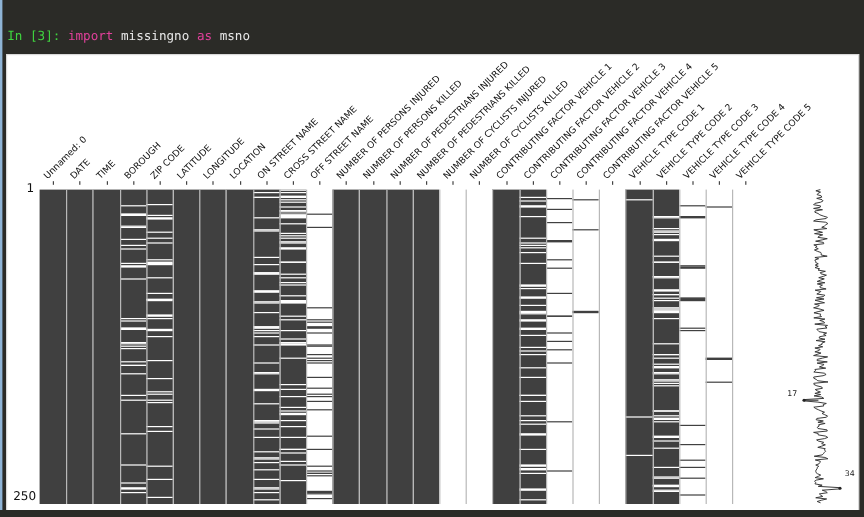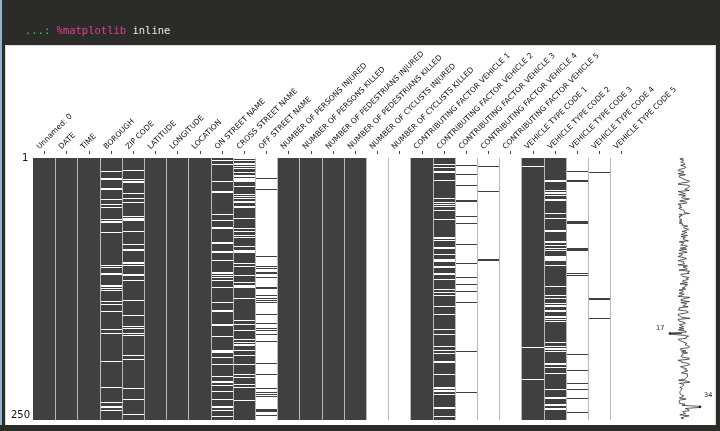--- a/index.html
+++ b/index.html
@@ -35,20 +35,21 @@
   .present { position:absolute; height:1.1px; background:#404040; }
   .ylabel { position:absolute; font-family:"DejaVu Sans","Liberation Sans",sans-serif; font-size:10px; color:#111; }
   .sparkfont { font-family:"DejaVu Sans","Liberation Sans",sans-serif; font-size:6.5px; color:#222; position:absolute; }
 </style>
 </head>
 <body>
 
 <div class="leftbar"></div>
 
 <div class="console">
+  <div class="line"><span class="p-in">In [3]: </span><span class="kw">import</span><span> missingno </span><span class="kw">as</span><span> msno</span></div>
   <div class="line"><span class="p-cont">   ...: </span><span class="kw">%matplotlib</span><span> inline</span></div>
   <div class="line"><span class="p-cont">   ...: </span><span>msno.matrix(collisions.sample(</span><span class="num">250</span><span>))</span></div>
   <div class="line"><span class="p-out">Out[3]: </span><span>&lt;matplotlib.axes._subplots.AxesSubplot at 0x1fcf8192b38&gt;</span></div>
 </div>
 
 <div class="figure" id="figure">
   <div class="ylabel" style="left:16px; top:106px;">1</div>
   <div class="ylabel" style="left:5px; top:363px;">250</div>
   <div id="matrix"></div>
   <svg id="spark" style="position:absolute; left:650px; top:108px;" width="55" height="270">

